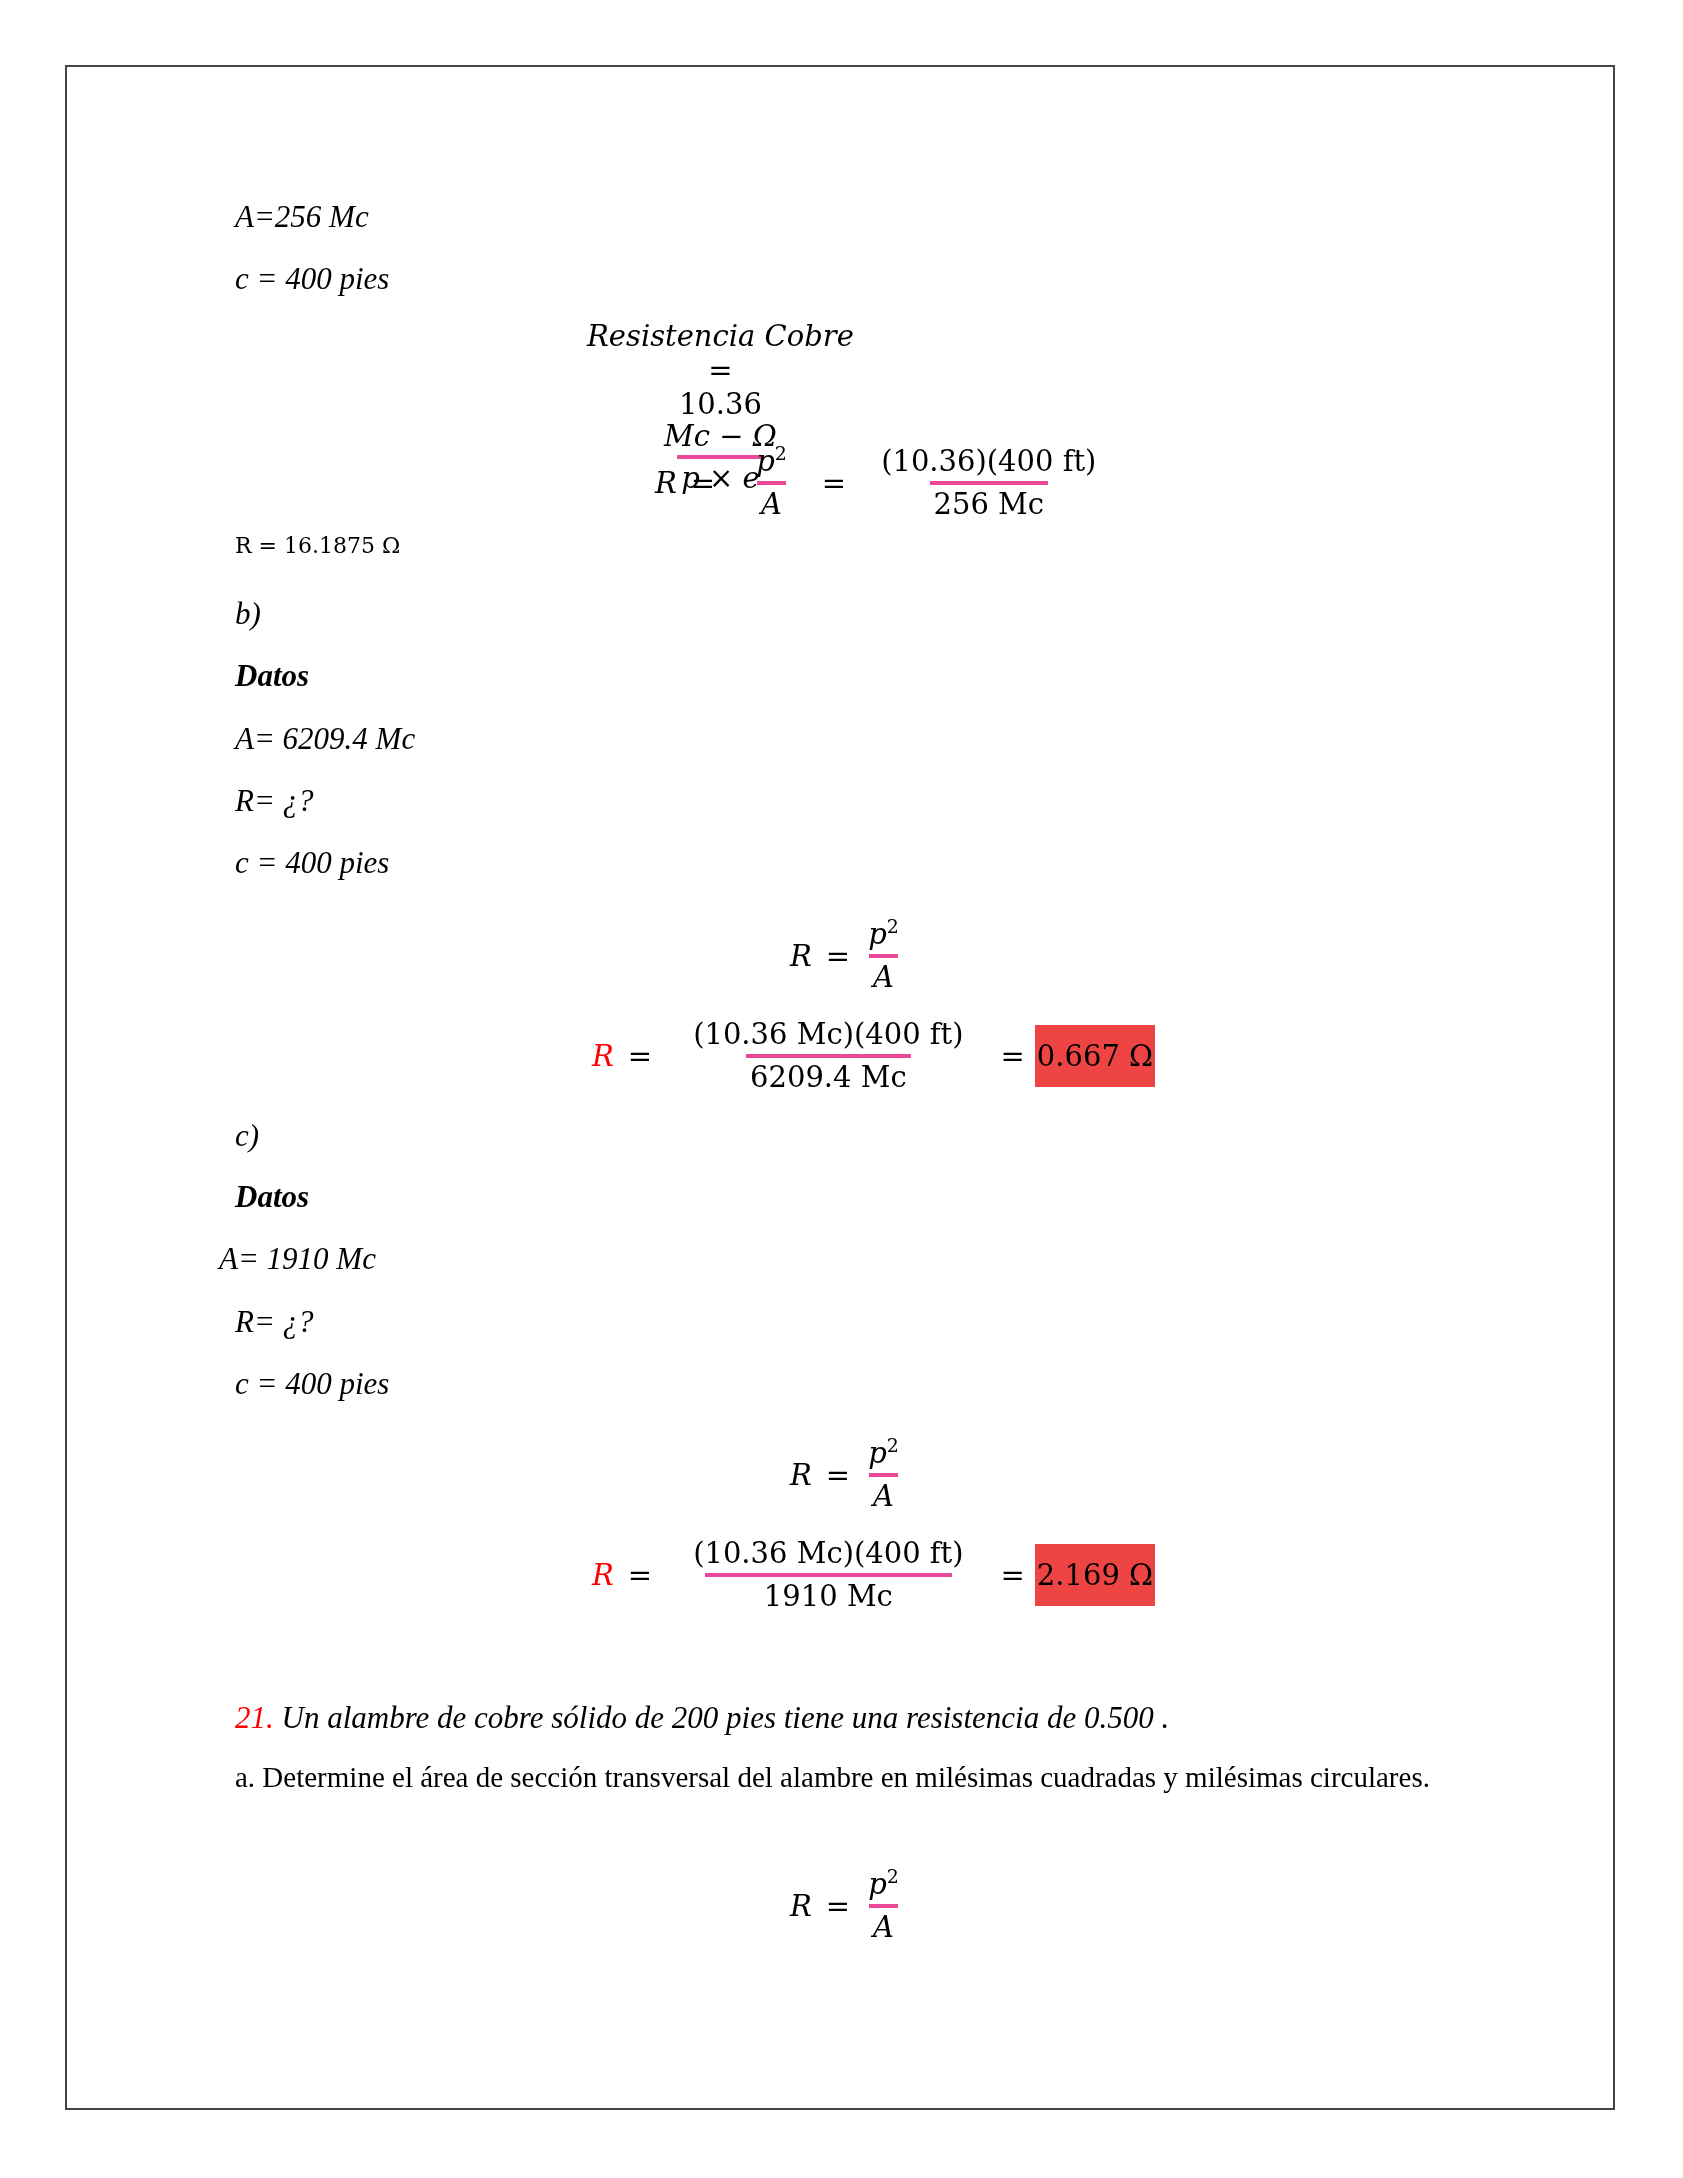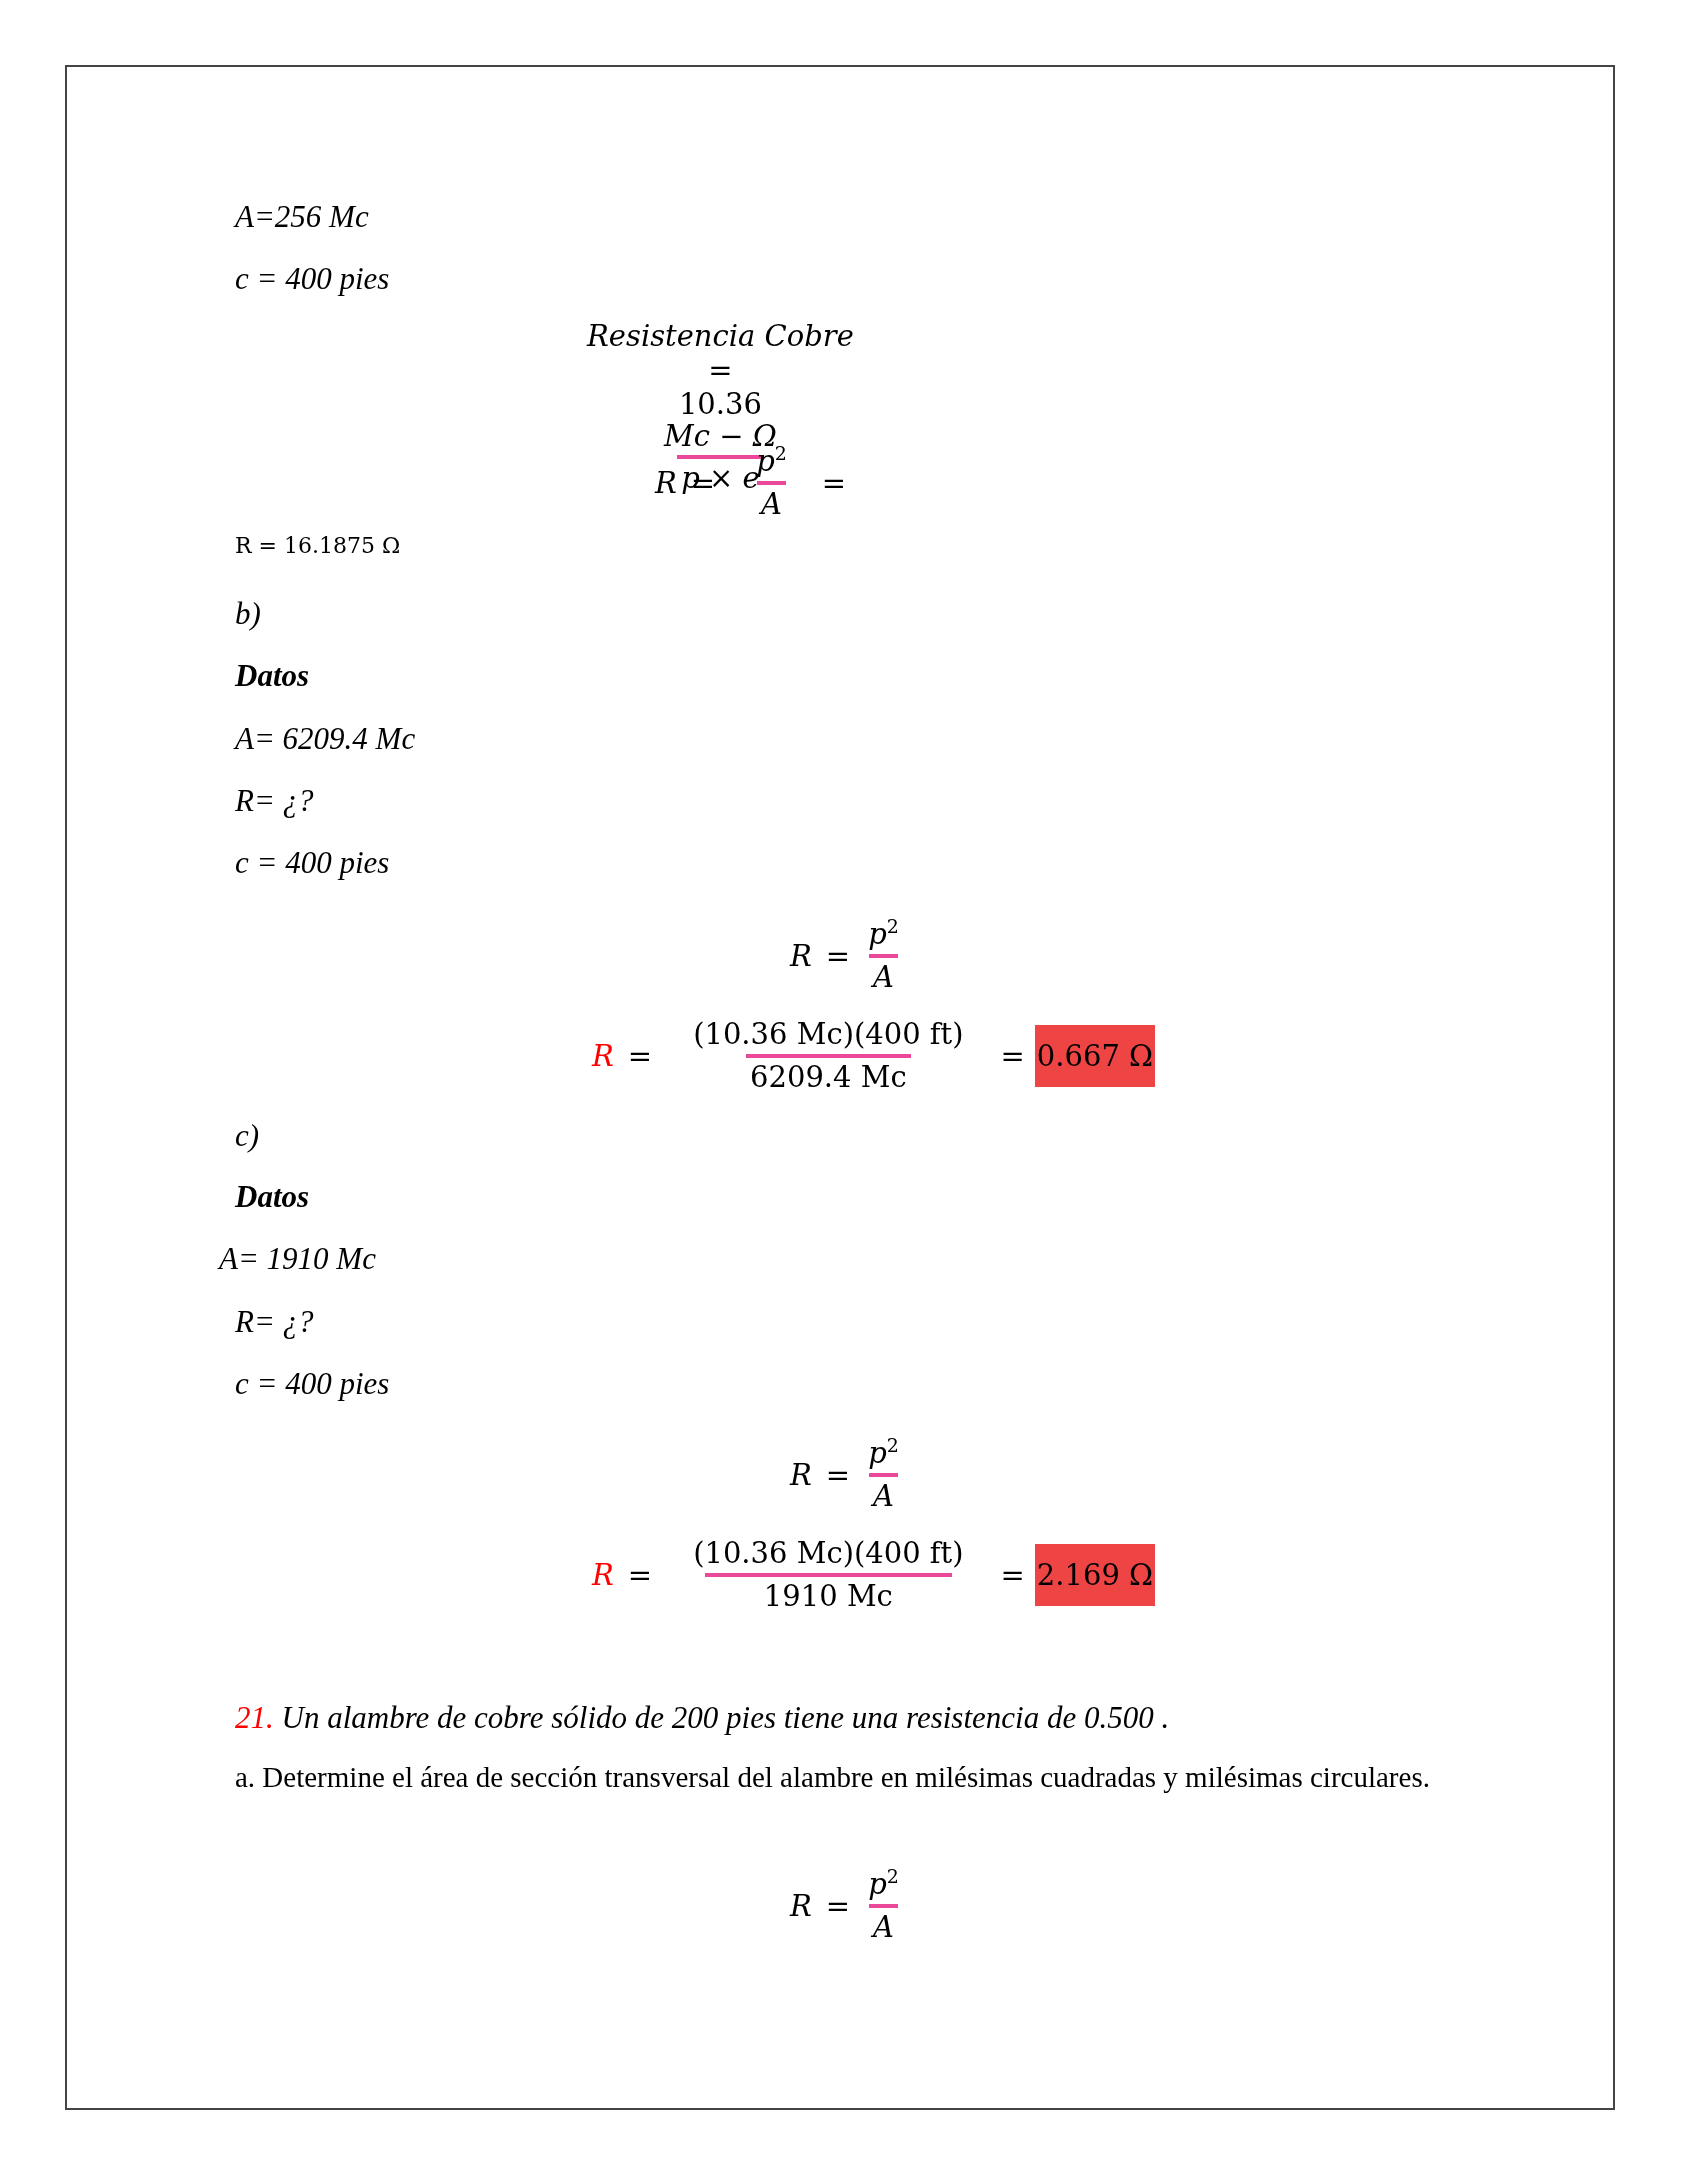--- a/index.html
+++ b/index.html
@@ -37,20 +37,24 @@
 </div>
 
 <div class="math" style="left:655px; top:430px; height:105px;">
   <i>R</i>
   <span class="eq">=</span>
   <span class="frac">
     <span class="num"><i>p</i><sup>2</sup></span>
     <i class="den">A</i>
   </span>
   <span class="eq" style="margin:0 8px;">=</span>
+  <span class="frac">
+    <span class="num">(10.36)(400 ft)</span>
+    <span class="den">256 Mc</span>
+  </span>
 </div>
 
 <div class="math" style="left:235px; top:533px; font-size:22px;">R = 16.1875 Ω</div>
 
 <div class="t" style="left:235px; top:598px;">b)</div>
 <div class="t bold" style="left:235px; top:660px;">Datos</div>
 <div class="t" style="left:235px; top:723px;">A= 6209.4 Mc</div>
 <div class="t" style="left:235px; top:785px;">R= ¿?</div>
 <div class="t" style="left:235px; top:847px;"> c = 400 pies</div>
 

